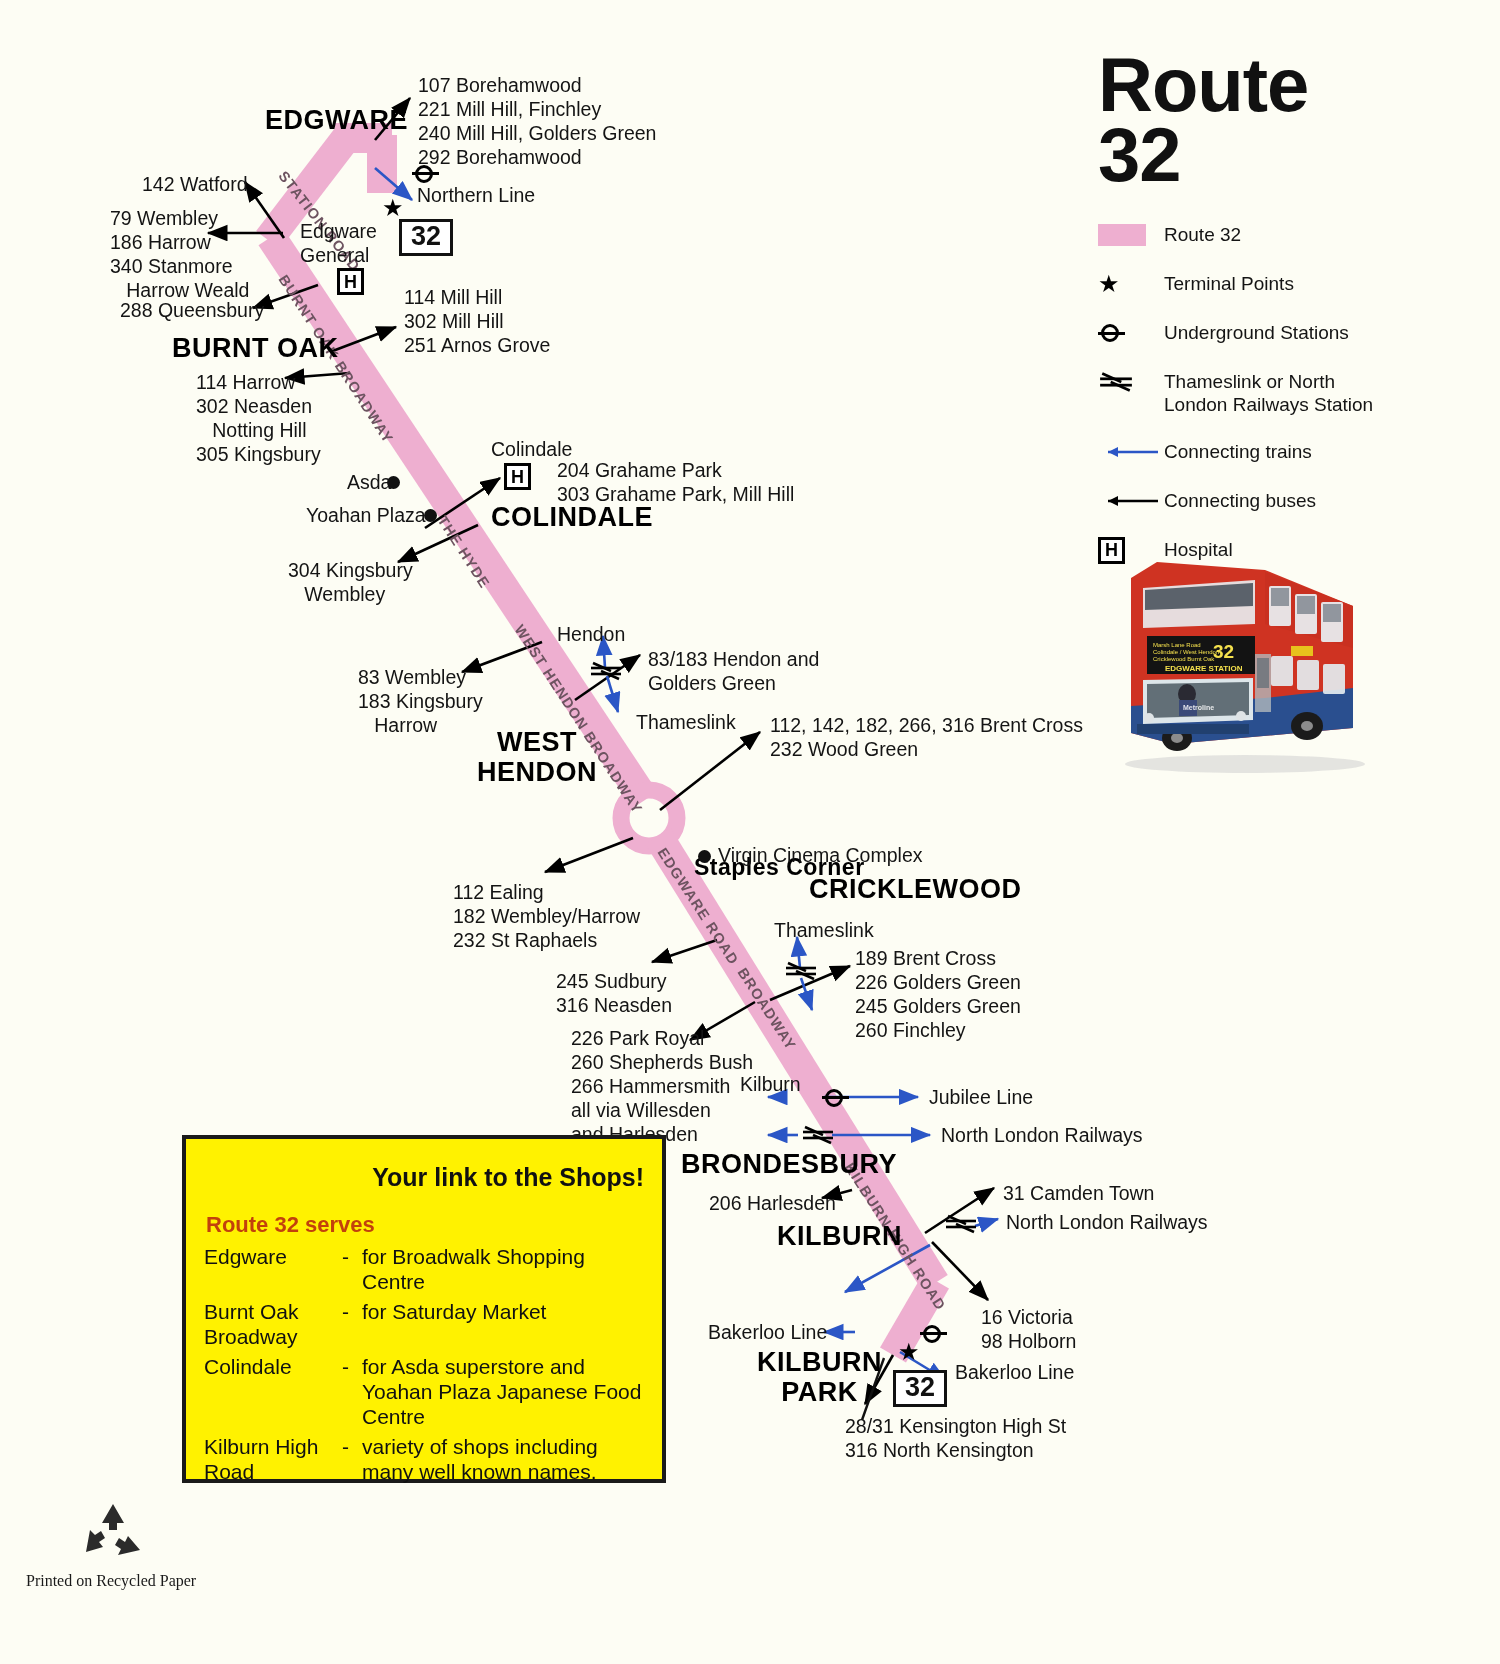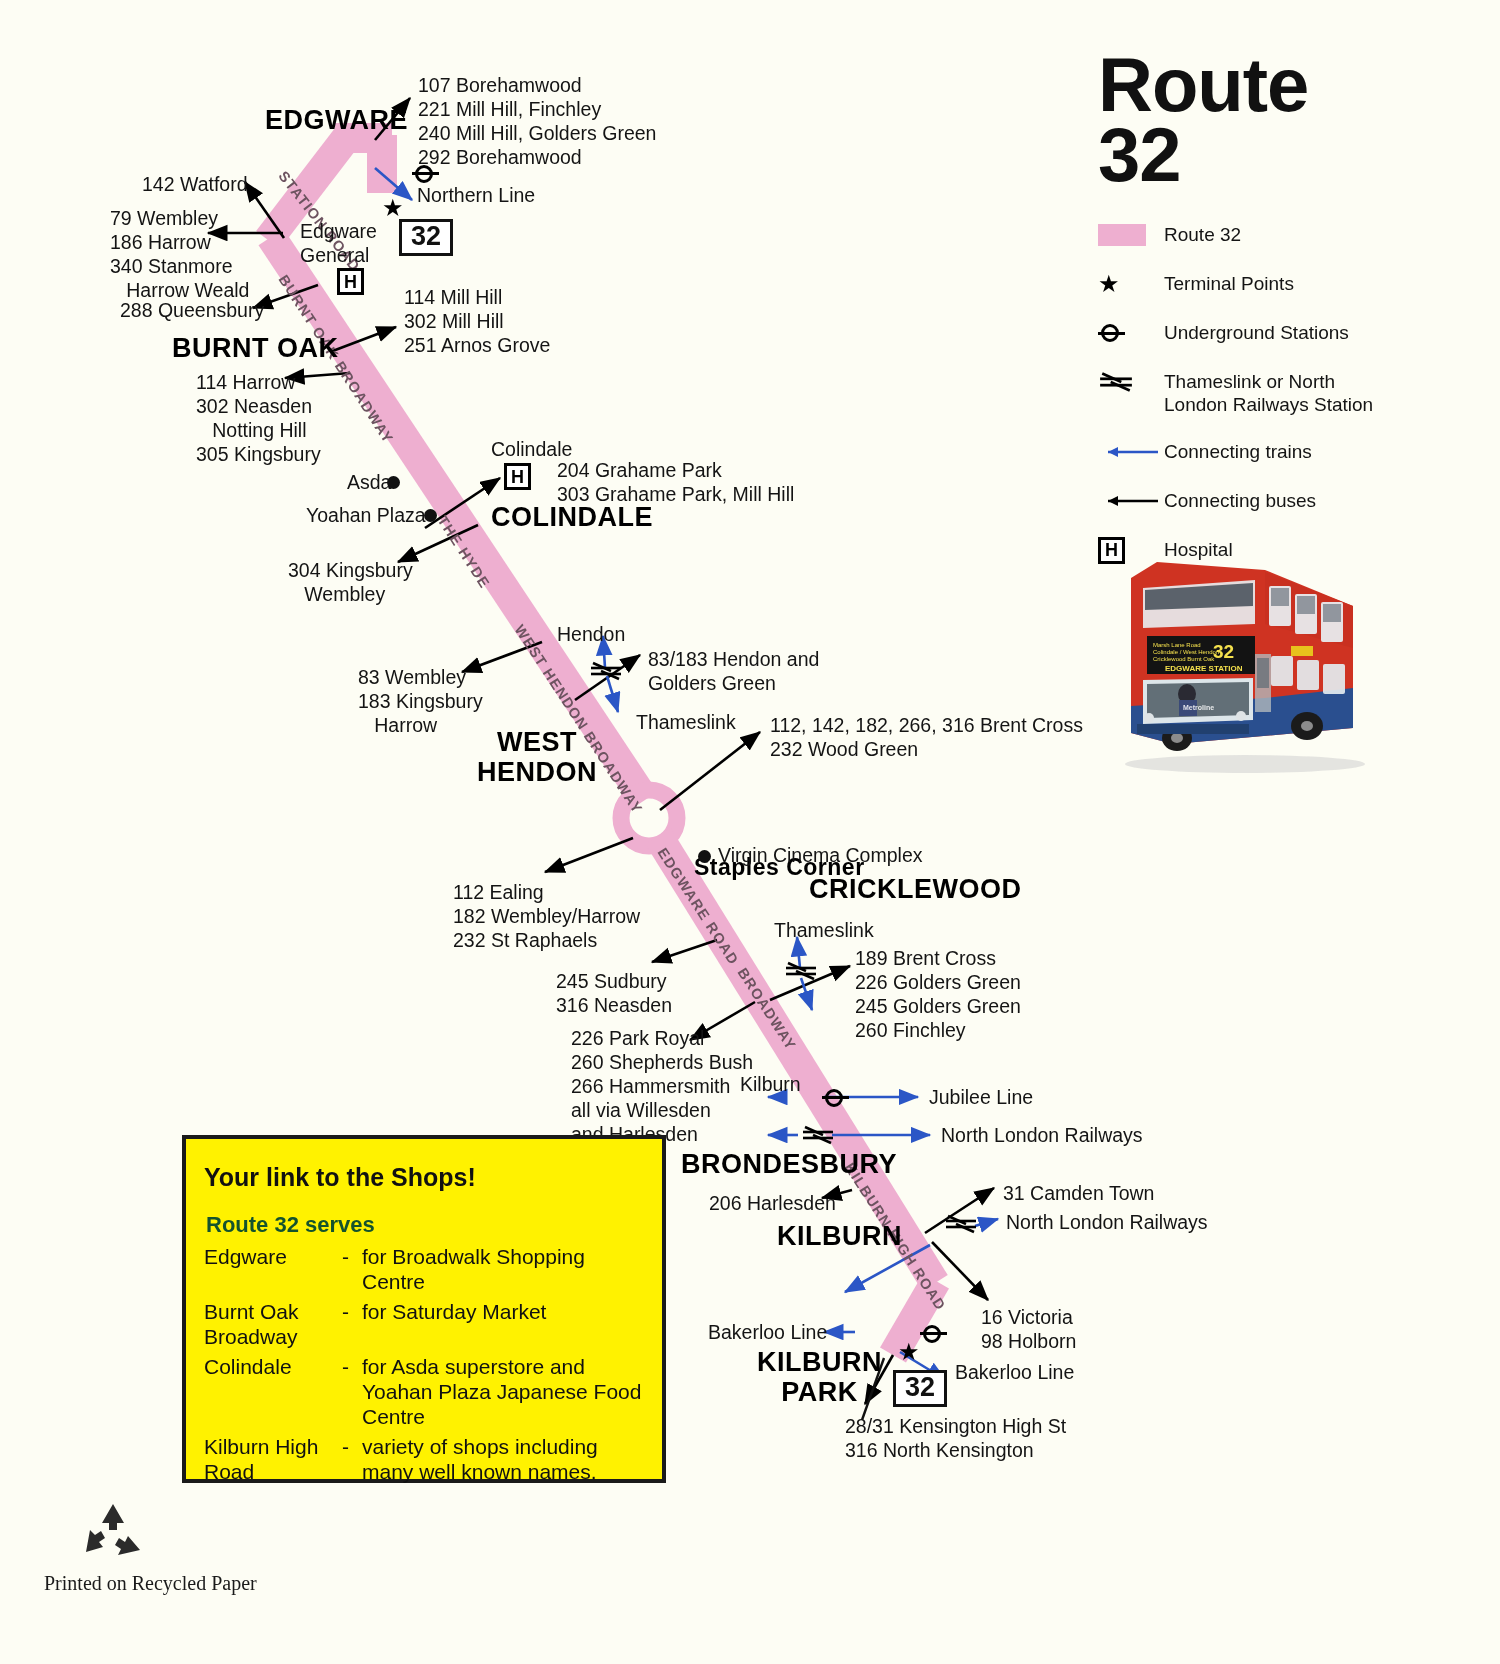--- a/index.html
+++ b/index.html
@@ -43,30 +43,30 @@
         font-weight:bold;font-size:18px;line-height:18px;color:#000;background:#fff;}
   .bsq{border:3.5px solid #111;background:#fff;display:inline-flex;align-items:center;justify-content:center;
        font-weight:bold;font-size:27px;line-height:27px;padding:1px 9px 3px 9px;color:#111;}
 
   
   #shops-box{
     position:absolute;left:182px;top:1135px;width:484px;height:348px;
     background:#fff200;border:4px solid #1a1a1a;box-sizing:border-box;
     padding:16px 18px 10px 18px;
   }
-  #shops-title{text-align:left;font-size:25px;font-weight:bold;margin:8px 0 20px 0;color:#111;}
-  #shops-sub{font-size:22px;font-weight:bold;margin:0 0 6px 2px;color:#14532d;}
+  #shops-title{text-align:right;font-size:25px;font-weight:bold;margin:8px 0 20px 0;color:#111;}
+  #shops-sub{font-size:22px;font-weight:bold;margin:0 0 6px 2px;color:#c2410c;}
   .shop-row{display:flex;font-size:21px;line-height:25px;color:#111;margin-bottom:5px;}
   .shop-place{flex:0 0 138px;white-space:pre-line;}
   .shop-dash{flex:0 0 20px;}
   .shop-desc{flex:1;white-space:pre-line;}
 
   
   #recycle{position:absolute;left:78px;top:1500px;width:70px;height:62px;}
-  #recycle-label{position:absolute;left:44px;top:1572px;font-family:"Liberation Serif",serif;font-size:20px;color:#1a1a1a;}
+  #recycle-label{position:absolute;left:26px;top:1572px;font-family:"Liberation Serif",serif;font-size:16px;color:#1a1a1a;}
 
   
   #bus-photo{position:absolute;left:1095px;top:528px;width:300px;height:250px;}
 </style>
 </head>
 <body>
 
 <div class="stage">
 
   

